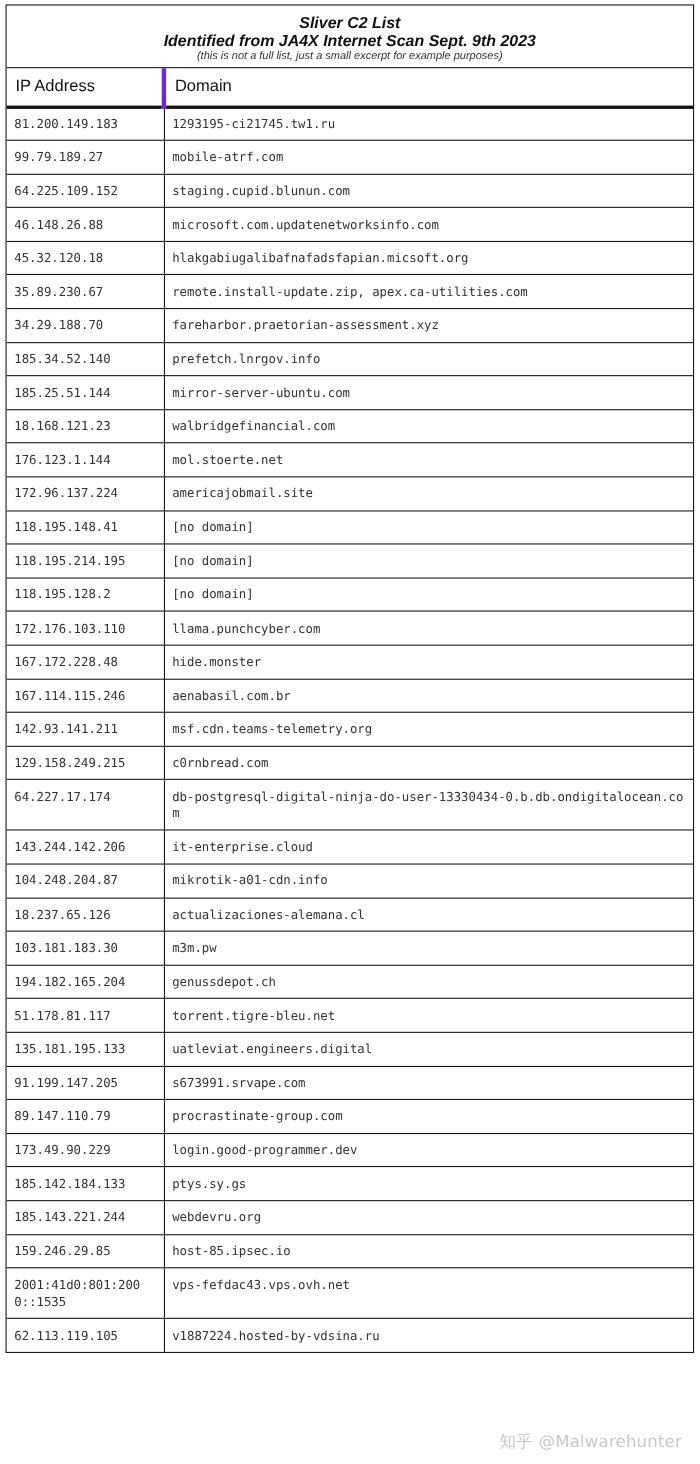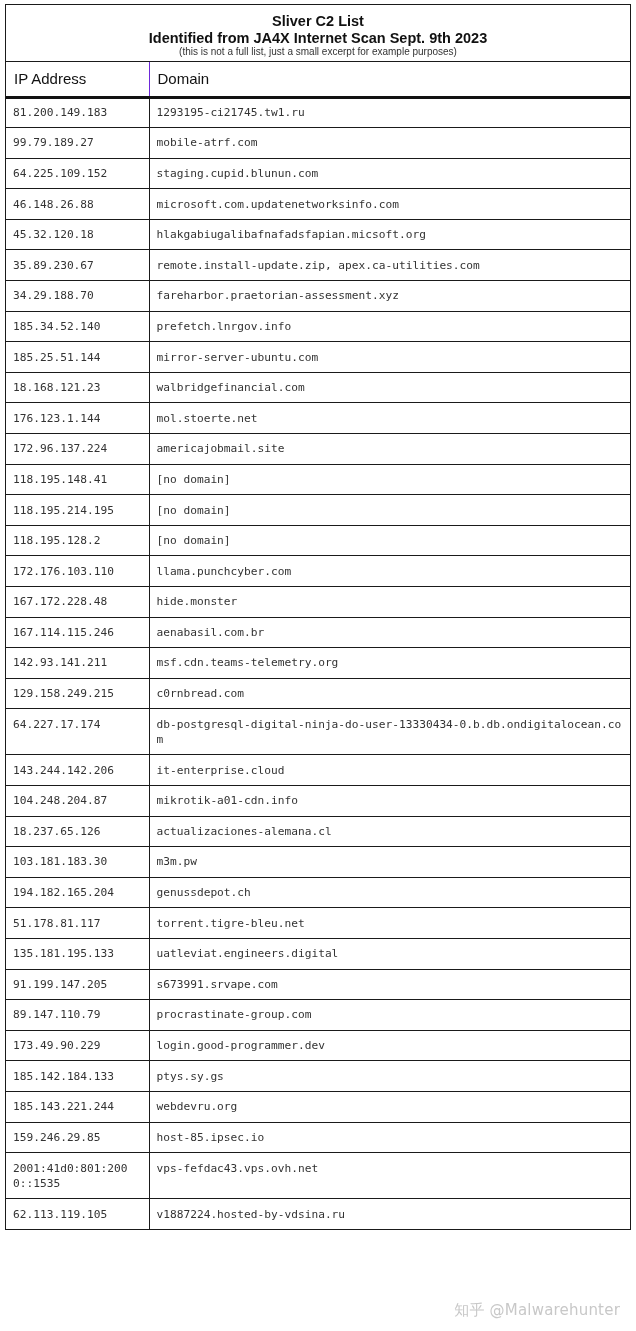--- a/index.html
+++ b/index.html
@@ -5,29 +5,30 @@
     * { box-sizing: border-box; margin: 0; padding: 0; }
     html, body { width: 636px; height: 1331px; background: #ffffff; overflow: hidden; }
     body { position: relative; font-family: "Liberation Sans", sans-serif; color: #111; }
     .frame {
       position: absolute; left: 5px; top: 4px; width: 626px;
       border: 1.5px solid #1a1a1a; background: #fff;
     }
     .title-block {
       height: 57px; text-align: center; border-bottom: 1.5px solid #1a1a1a;
       padding-top: 8px;
+      font-style: italic;
     }
     .title-line { font-family: "Liberation Sans", sans-serif; font-size: 14.5px; font-weight: bold; line-height: 17px; color: #111; }
     .subtitle-line { font-size: 10px; color: #333; line-height: 10px; margin-top: 0px; }
     table { width: 100%; border-collapse: collapse; table-layout: fixed; }
     col.c-ip { width: 143px; }
     th {
       height: 35px; text-align: left; font-family: "Liberation Sans", sans-serif;
       font-size: 15px; font-weight: normal; color: #111; padding-left: 8px;
-      border-bottom: 3px solid #111; border-right: 1px solid #6d28d9;
+      border-bottom: 3px solid #111; border-right: 4px solid #6d28d9;
     }
     th:last-child { border-right: none; }
     td {
       height: 30.6px; font-family: "DejaVu Sans Mono", monospace; font-size: 11.2px;
       color: #333; padding: 0 6px 0 7px; border-bottom: 1px solid #1a1a1a;
       border-right: 1px solid #1a1a1a; vertical-align: middle; line-height: 15px;
       word-break: break-all;
     }
     td:last-child { border-right: none; }
     tr:last-child td { border-bottom: none; }

